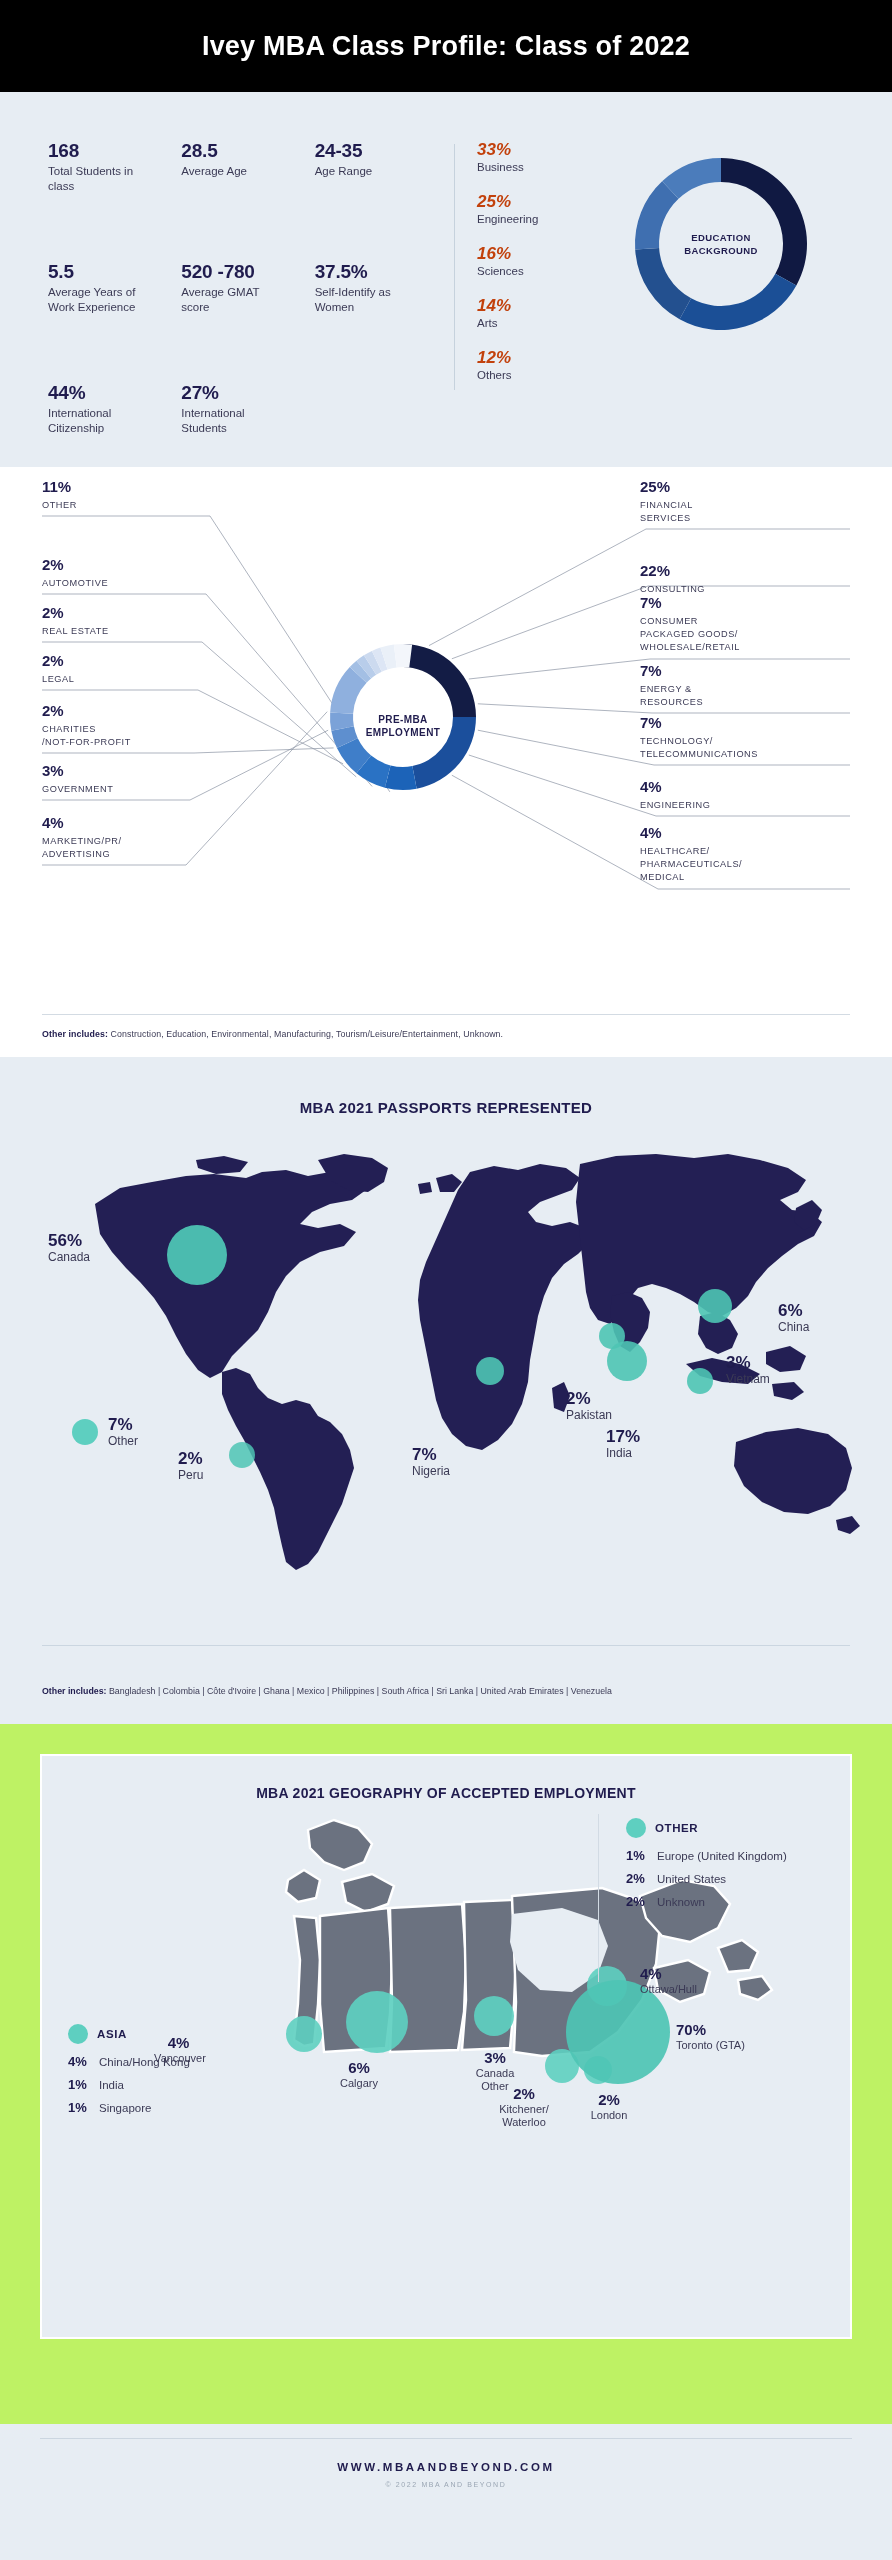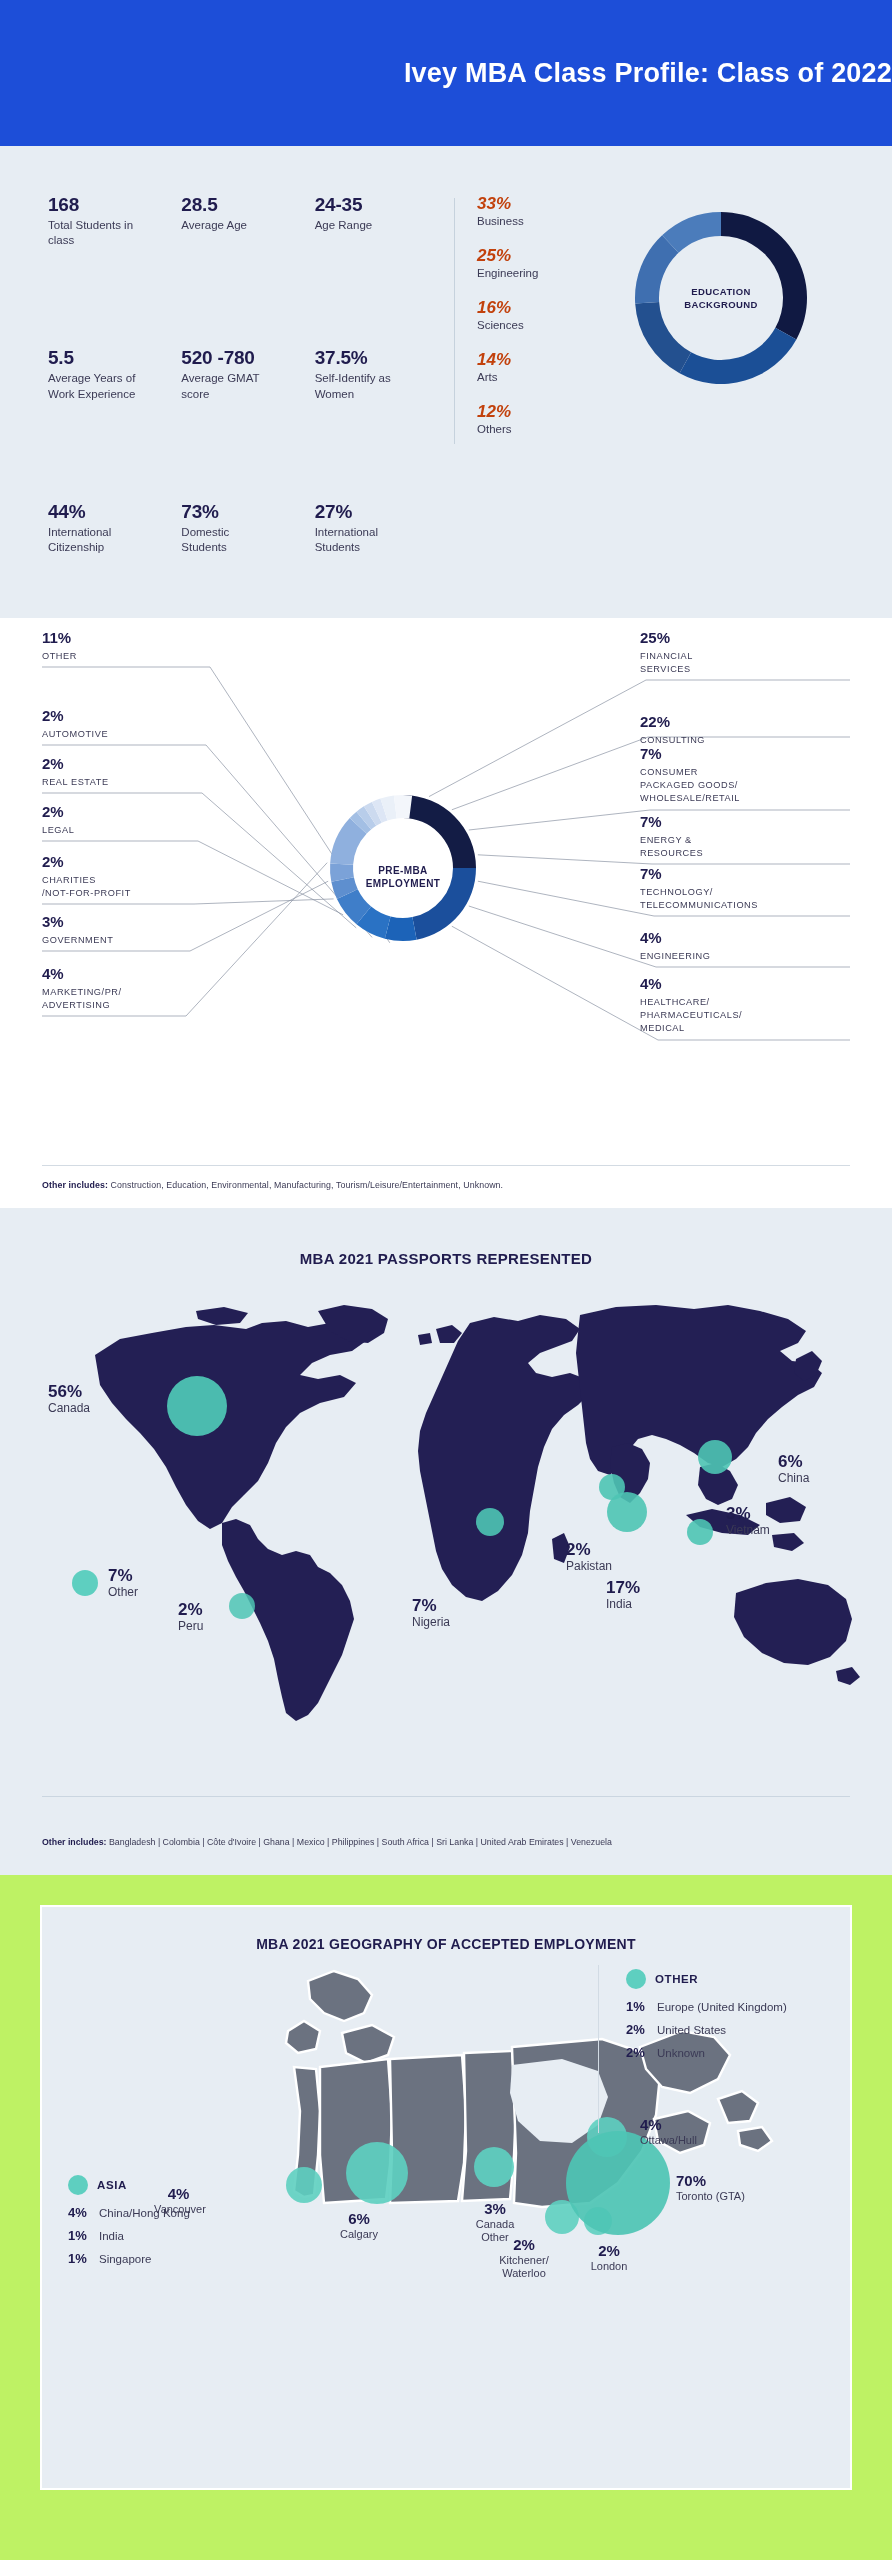--- a/index.html
+++ b/index.html
@@ -9,37 +9,37 @@
     font-family: "Liberation Sans", sans-serif;
     background: #e7edf3;
     color: #221f49;
     overflow: hidden;
     position: relative;
   }
   .page { width: 892px; height: 2560px; position: relative; }
 
   
   .header {
-    height: 146px;
-    background: #1d4ed8;
+    height: 92px;
+    background: #000000;
     display: flex;
     align-items: center;
-    justify-content: flex-end;
+    justify-content: center;
   }
   .header-title {
     color: #ffffff;
     font-size: 27px;
     font-weight: bold;
     letter-spacing: 0.2px;
   }
 
   
   .stats-section {
     background: #e7edf3;
-    height: 472px;
+    height: 375px;
     position: relative;
     padding: 30px 20px 0 48px;
     display: flex;
   }
   .stats-grid {
     width: 400px;
     display: grid;
     grid-template-columns: 1fr 1fr 1fr;
     grid-template-rows: auto auto auto;
     row-gap: 36px;
@@ -243,24 +243,20 @@
         <div class="stat-value">520 -780</div>
         <div class="stat-label">Average GMAT score</div>
       </div>
       <div>
         <div class="stat-value">37.5%</div>
         <div class="stat-label">Self-Identify as Women</div>
       </div>
       <div>
         <div class="stat-value">44%</div>
         <div class="stat-label">International Citizenship</div>
-      </div>
-      <div>
-        <div class="stat-value">73%</div>
-        <div class="stat-label">Domestic Students</div>
       </div>
       <div>
         <div class="stat-value">27%</div>
         <div class="stat-label">International Students</div>
       </div>
     </div>
 
     <div class="divider-v"></div>
 
     <div class="edu-wrap">

